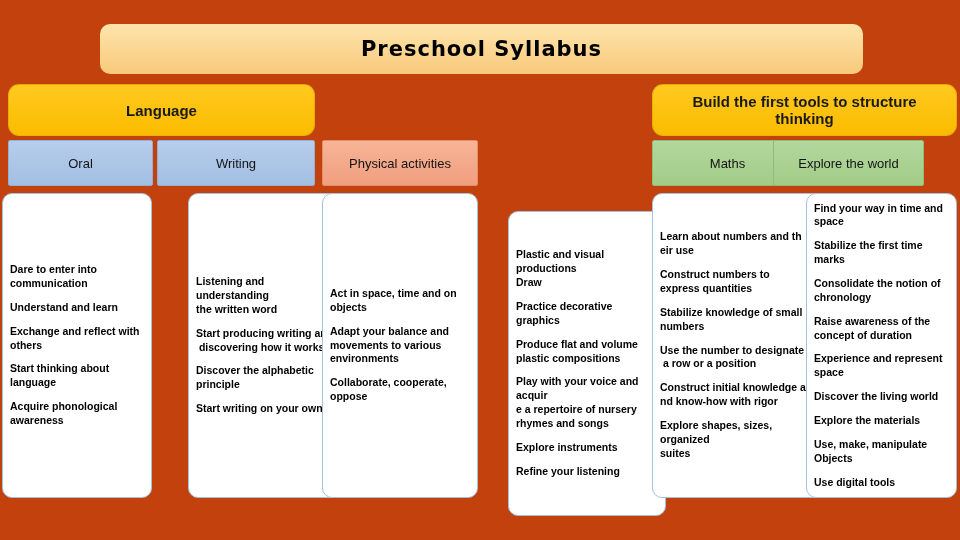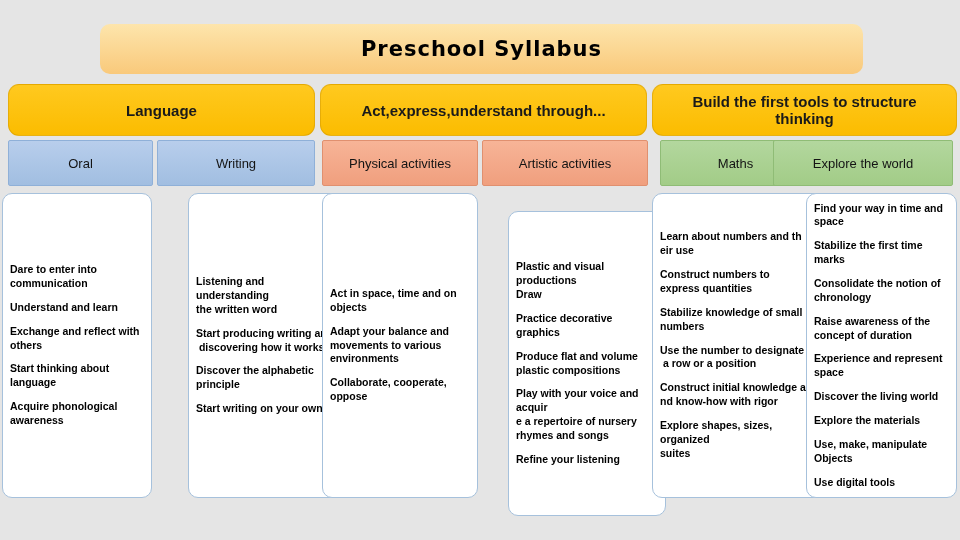--- a/index.html
+++ b/index.html
@@ -3,21 +3,21 @@
 <meta charset="utf-8">
 <style>
   * { margin: 0; padding: 0; box-sizing: border-box; }
   html, body { background: #ffffff; }
   body { font-family: "Liberation Sans", sans-serif; color: #111; }
 
   .canvas {
     position: relative;
     width: 960px;
     height: 540px;
-    background: #e5e5e5;
+    background: #c2410c;
     overflow: hidden;
   }
 
   .title-bar {
     position: absolute;
     left: 100px; top: 24px;
     width: 763px; height: 50px;
     background: linear-gradient(180deg, #FDE5AC 0%, #FBD astre 0%, #F9C97B 100%);
     background: linear-gradient(180deg, #FDE5AC 0%, #F9C97B 100%);
     border-radius: 10px;
@@ -52,22 +52,22 @@
     padding: 0 6px;
   }
   .sub-blue   { background: linear-gradient(180deg, #B8CEEC 0%, #A1BEE1 100%); border: 1px solid #8FB0D8; }
   .sub-salmon { background: linear-gradient(180deg, #F7B497 0%, #F09F7E 100%); border: 1px solid #E0906F; }
   .sub-green  { background: linear-gradient(180deg, #B3D79E 0%, #A2CC87 100%); border: 1px solid #8FBC76; }
 
   .sub-oral     { left: 8px;   width: 145px; }
   .sub-writing  { left: 157px; width: 158px; }
   .sub-physical { left: 322px; width: 156px; }
   .sub-artistic { left: 482px; width: 166px; }
-  .sub-maths    { left: 652px; width: 151px; margin-left: 8px; }
-  .sub-explore  { left: 773px; width: 180px; }
+  .sub-maths    { left: 652px; width: 151px; }
+  .sub-explore  { left: 773px; width: 151px; }
 
   .content {
     position: absolute;
     top: 193px; height: 305px;
     background: #ffffff;
     border: 1.5px solid #A6C1DC;
     border-radius: 10px;
     display: flex; flex-direction: column;
     justify-content: center;
     padding: 6px 7px;
@@ -91,38 +91,32 @@
 </head>
 <body>
 
 <div class="canvas">
 
   <div class="title-bar">Preschool Syllabus</div>
 
   <div class="cat cat-language">
     <span>Language</span>
   </div>
-  <div class="cat cat-act">
-    <span>Act,express,understand through...</span>
-  </div>
   <div class="cat cat-build">
     <span>Build the first tools to structure thinking</span>
   </div>
 
   <div class="sub sub-blue sub-oral">
     <span>Oral</span>
   </div>
   <div class="sub sub-blue sub-writing">
     <span>Writing</span>
   </div>
   <div class="sub sub-salmon sub-physical">
     <span>Physical activities</span>
-  </div>
-  <div class="sub sub-salmon sub-artistic">
-    <span>Artistic activities</span>
   </div>
   <div class="sub sub-green sub-maths">
     <span>Maths</span>
   </div>
   <div class="sub sub-green sub-explore">
     <span>Explore the world</span>
   </div>
 
   <div class="content col-1">
       <p class="item">Dare to enter into
@@ -154,20 +148,21 @@
     </div>
   <div class="content col-4">
       <p class="item">Plastic and visual productions
 Draw</p>
       <p class="item">Practice decorative graphics</p>
       <p class="item">Produce flat and volume
 plastic compositions</p>
       <p class="item">Play with your voice and acquir
 e a repertoire of nursery
 rhymes and songs</p>
+      <p class="item">Explore instruments</p>
       <p class="item">Refine your listening</p>
     </div>
   <div class="content col-5">
       <p class="item">Learn about numbers and th
 eir use</p>
       <p class="item">Construct numbers to
 express quantities</p>
       <p class="item">Stabilize knowledge of small
 numbers</p>
       <p class="item">Use the number to designate

